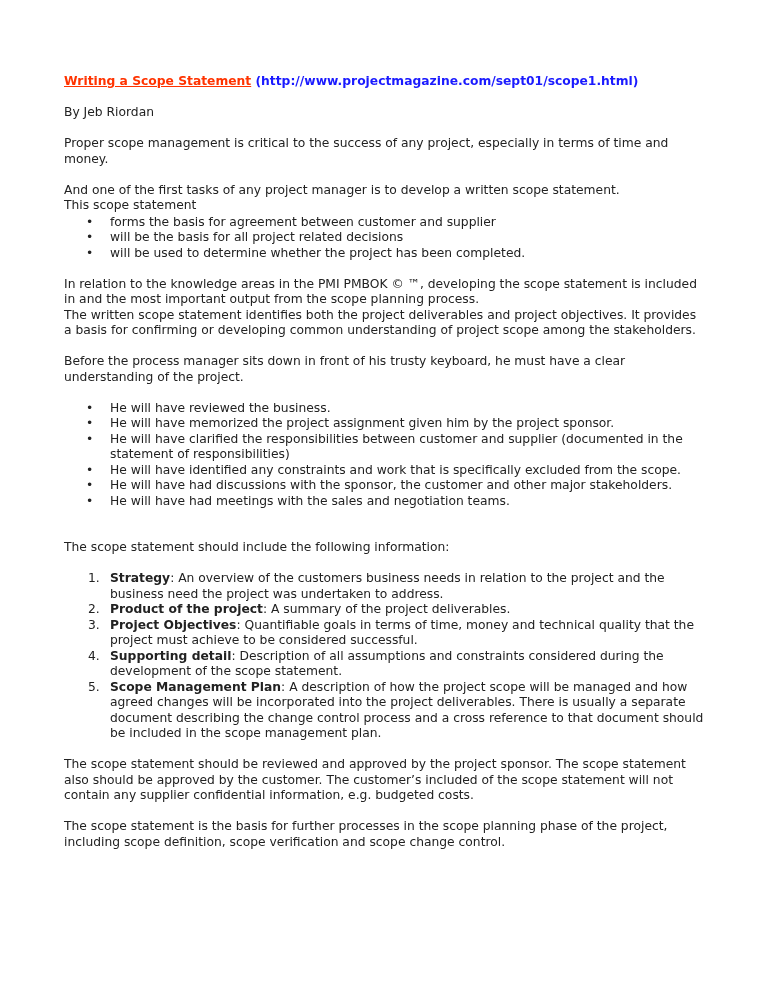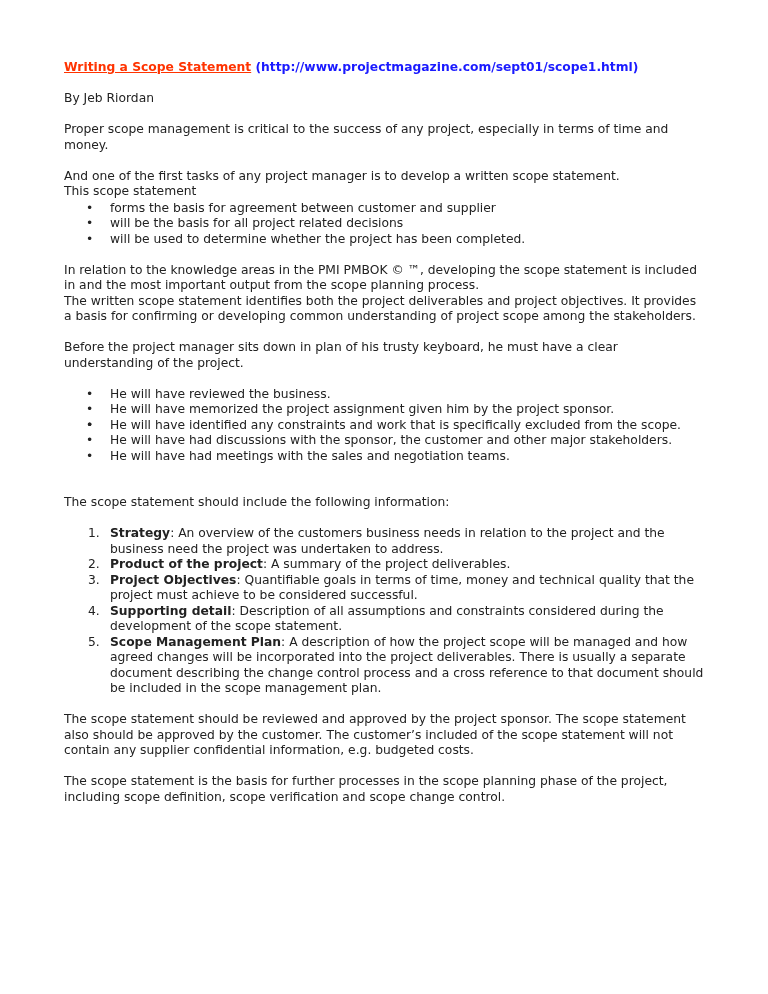--- a/index.html
+++ b/index.html
@@ -1,21 +1,21 @@
 <!DOCTYPE html>
 <html><head>
   <meta charset="utf-8">
   <style>
     html, body { margin: 0; padding: 0; background: #ffffff; }
     body {
       width: 768px; height: 994px; overflow: hidden;
       font-family: "DejaVu Sans", sans-serif;
       font-size: 12.3px; line-height: 15.5px; color: #222222;
     }
-    .page { position: absolute; left: 64px; top: 60px; width: 640px; }
+    .page { position: absolute; left: 64px; top: 74px; width: 640px; }
     p { margin: 0 0 15.5px 0; }
     .title-line { font-weight: bold; margin-bottom: 15.5px; }
     .title-link { color: #ff3300; text-decoration: underline; }
     .title-url { color: #1a1aff; }
     ul.bullets { list-style: none; margin: 0 0 15.5px 0; padding: 0; }
     ul.bullets li { position: relative; padding-left: 46px; }
     ul.bullets li .dot { position: absolute; left: 22px; top: 0; }
     ol.numbered { list-style: none; margin: 0 0 15.5px 0; padding: 0; }
     ol.numbered li { position: relative; padding-left: 46px; }
     ol.numbered li .num { position: absolute; left: 24px; top: 0; }
@@ -44,26 +44,26 @@
     <li><span class="dot">•</span><span>forms the basis for agreement between customer and supplier</span></li>
     <li><span class="dot">•</span><span>will be the basis for all project related decisions</span></li>
     <li><span class="dot">•</span><span>will be used to determine whether the project has been completed.</span></li>
   </ul>
 
   <p>
     <span>In relation to the knowledge areas in the PMI PMBOK © ™, developing the scope statement is included in and the most important output from the scope planning process.</span><br>
     <span>The written scope statement identifies both the project deliverables and project objectives. It provides a basis for confirming or developing common understanding of project scope among the stakeholders.</span>
   </p>
 
-  <p>Before the project manager sits down in plan of his trusty keyboard, he must have a clear understanding of the project.</p>
+  <p>Before the process manager sits down in front of his trusty keyboard, he must have a clear understanding of the project.</p>
 
   <ul class="bullets">
     <li><span class="dot">•</span><span>He will have reviewed the business.</span></li>
     <li><span class="dot">•</span><span>He will have memorized the project assignment given him by the project sponsor.</span></li>
-    <li><span class="dot">•</span></li>
+    <li><span class="dot">•</span><span>He will have clarified the responsibilities between customer and supplier (documented in the statement of responsibilities)</span></li>
     <li><span class="dot">•</span><span>He will have identified any constraints and work that is specifically excluded from the scope.</span></li>
     <li><span class="dot">•</span><span>He will have had discussions with the sponsor, the customer and other major stakeholders.</span></li>
     <li><span class="dot">•</span><span>He will have had meetings with the sales and negotiation teams.</span></li>
   </ul>
 
   <p>
     <br>
     <span>The scope statement should include the following information:</span>
   </p>
 

